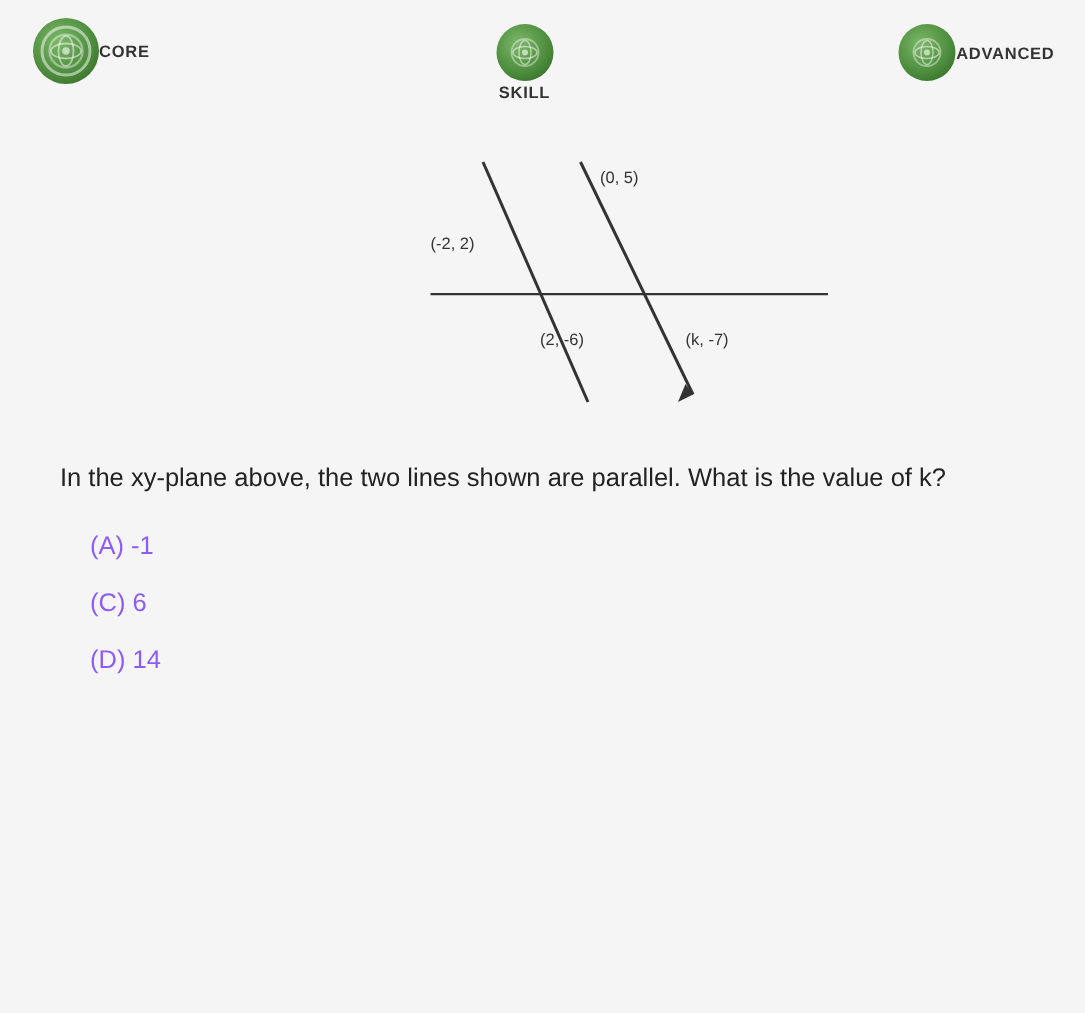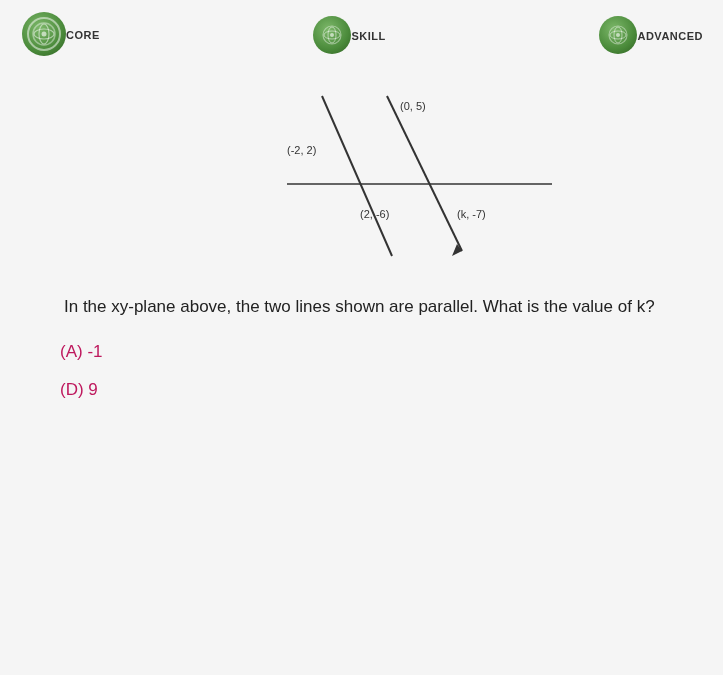--- a/index.html
+++ b/index.html
@@ -21,21 +21,21 @@
 
     .header-left {
       display: flex;
       flex-direction: row;
       align-items: center;
       margin-left: 10px;
     }
 
     .header-center {
       display: flex;
-      flex-direction: row;
+      flex-direction: column;
       align-items: center;
       margin-top: 4px;
       justify-content: space-between;
     }
 
     .header-right {
       display: flex;
       flex-direction: row;
       align-items: center;
       margin-top: 4px;
@@ -90,37 +90,37 @@
       height: 210px;
       position: relative;
     }
 
     .diagram-svg {
       width: 100%;
       height: 100%;
     }
 
     .question-text {
-      margin: 18px 40px 0 64px;
+      margin: 18px 40px 0 40px;
       font-size: 17px;
       color: #222;
       line-height: 1.5;
       font-family: Arial, sans-serif;
     }
 
     .choices {
       margin: 22px 40px 0 60px;
       display: flex;
       flex-direction: column;
       gap: 18px;
     }
 
     .choice-item {
       font-size: 17px;
-      color: #be185d;
+      color: #8b5cf6;
       font-family: Arial, sans-serif;
       cursor: pointer;
     }
 
     .choice-letter {
       font-weight: normal;
     }
   </style>
 </head>
 <body>
@@ -181,15 +181,18 @@
   </svg>
 </div>
 
 <div class="question-text">In the xy-plane above, the two lines shown are parallel. What is the value of k?</div>
 
 <div class="choices">
   <div class="choice-item">
     <span class="choice-letter">(A) -1</span>
   </div>
   <div class="choice-item">
-    <span class="choice-letter">(D) 9</span>
+    <span class="choice-letter">(C) 6</span>
+  </div>
+  <div class="choice-item">
+    <span class="choice-letter">(D) 14</span>
   </div>
 </div>
 
 </body></html>

